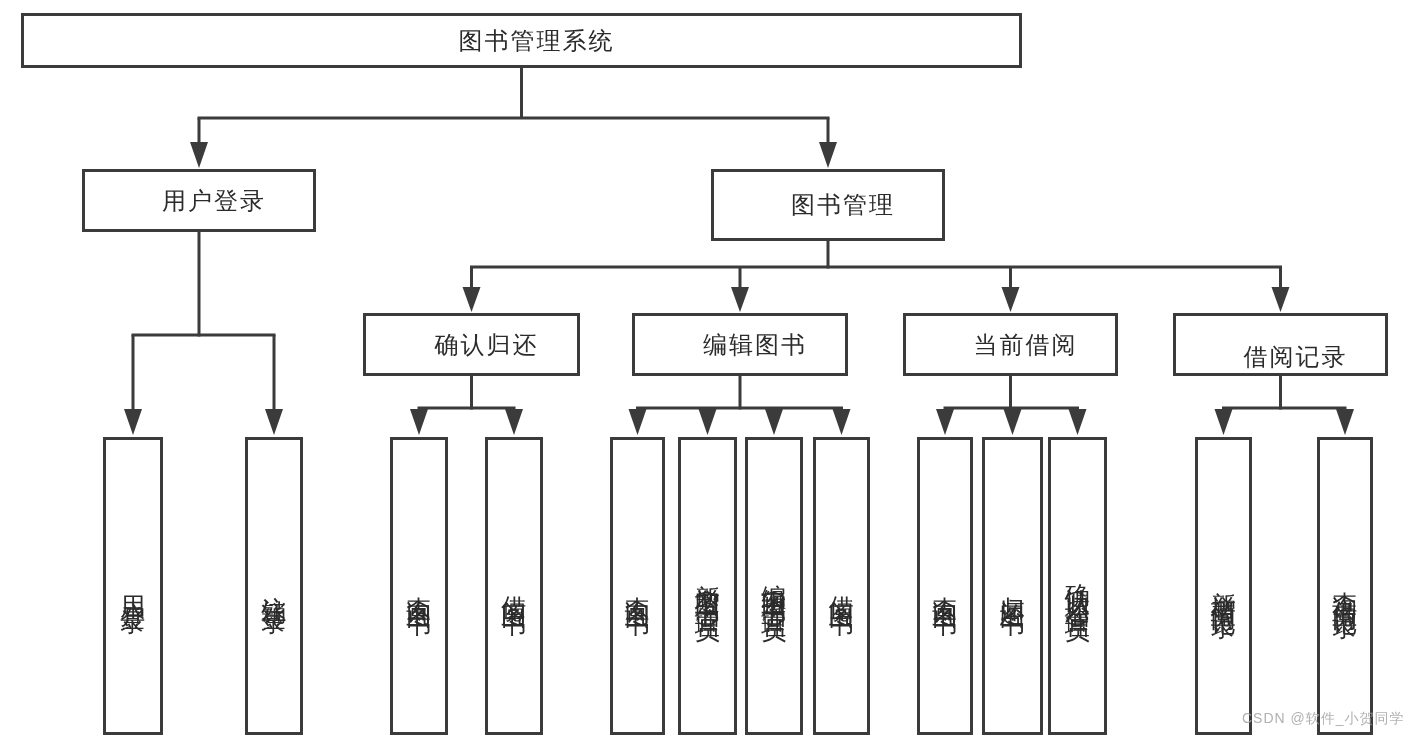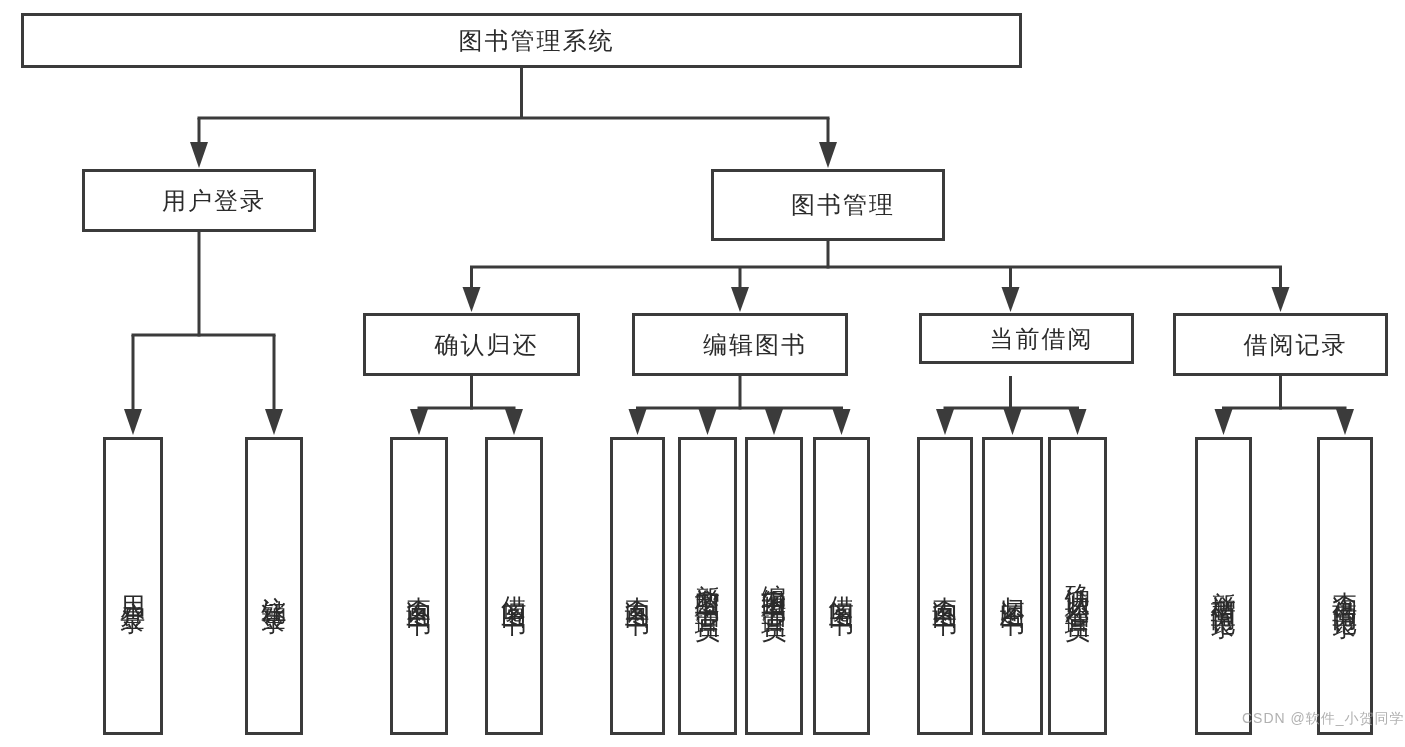--- a/index.html
+++ b/index.html
@@ -109,24 +109,24 @@
   <div class="hbox" style="left:711px; top:169px; width:234px; height:72px;">
     <span>图书管理</span>
   </div>
 
   <div class="hbox" style="left:363px; top:313px; width:217px; height:63px;">
     <span>确认归还</span>
   </div>
   <div class="hbox" style="left:632px; top:313px; width:216px; height:63px;">
     <span>编辑图书</span>
   </div>
-  <div class="hbox" style="left:903px; top:313px; width:215px; height:51px;margin-left:16px;">
+  <div class="hbox" style="left:903px; top:313px; width:215px; height:63px;">
     <span>当前借阅</span>
   </div>
-  <div class="hbox" style="left:1173px; top:313px; width:215px; height:63px;">
+  <div class="hbox" style="left:1173px; top:313px; width:215px; height:63px;align-items:flex-end;">
     <span>借阅记录</span>
   </div>
 
   <div class="vbox" style="left:103px; top:437px; width:60px; height:298px;">
     <span>用户登录</span>
   </div>
   <div class="vbox" style="left:245px; top:437px; width:58px; height:298px;">
     <span>注销登录</span>
   </div>
 

